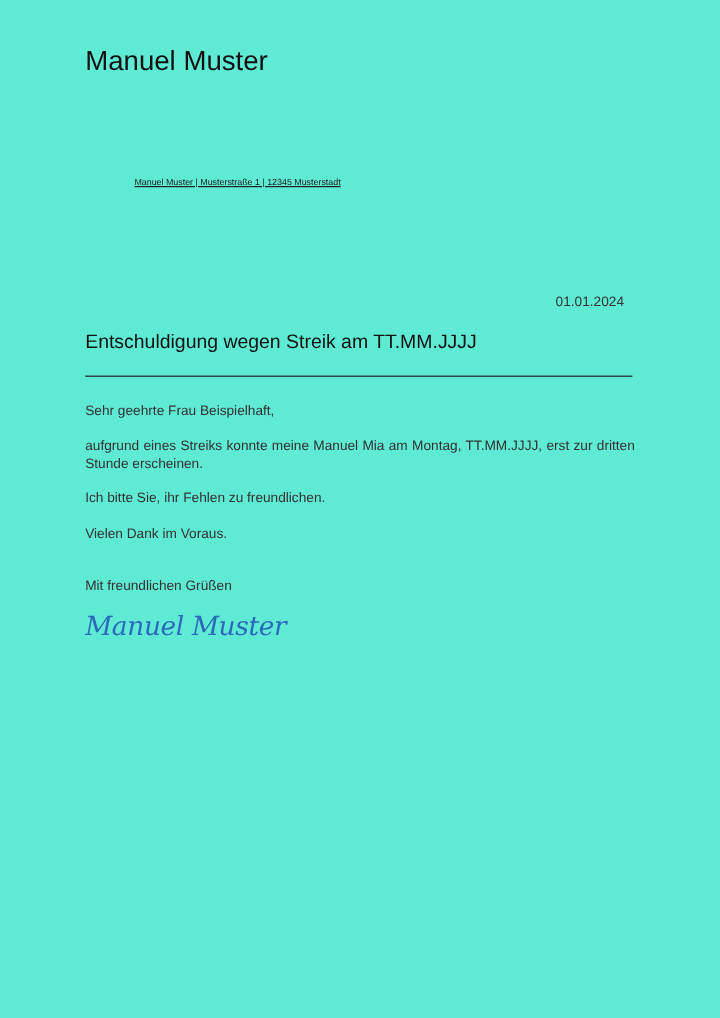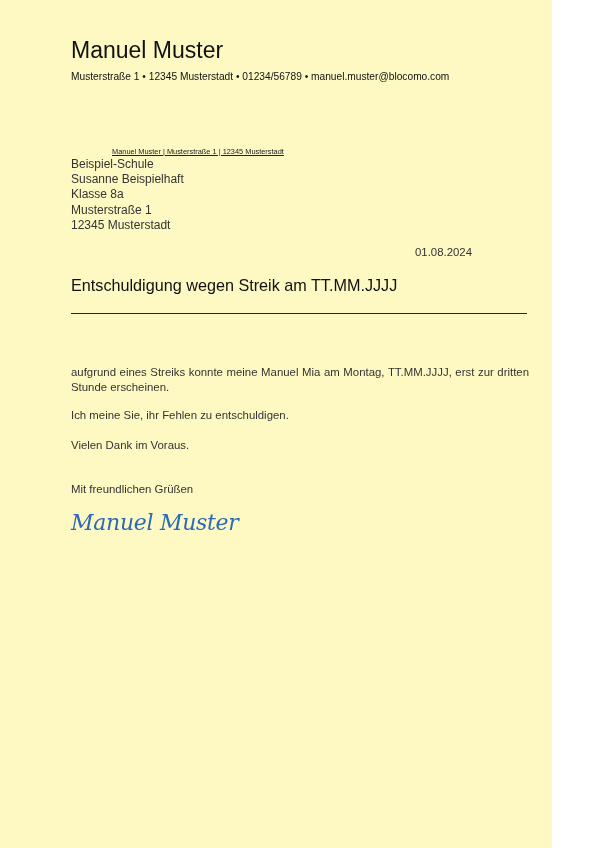--- a/index.html
+++ b/index.html
@@ -11,23 +11,23 @@
       width: 600px;
       height: 848px;
       position: relative;
       overflow: hidden;
       font-family: "Liberation Sans", sans-serif;
       color: #222222;
     }
     .page {
       position: absolute;
       left: 0; top: 0;
-      width: 552px;
+      width: 600px;
       height: 848px;
-      background: #fef9c3;
+      background: #5eead4;
     }
     .sender-name {
       position: absolute;
       left: 71px;
       top: 36px;
       font-size: 23px;
       color: #111111;
       line-height: 28px;
       white-space: nowrap;
     }
@@ -110,37 +110,30 @@
       white-space: nowrap;
       letter-spacing: -0.3px;
     }
   </style>
 </head>
 <body>
 
 <div class="page">
 
   <div class="sender-name">Manuel Muster</div>
-  <div class="sender-contact">Musterstraße 1 • 12345 Musterstadt • 01234/56789 • manuel.muster@blocomo.com</div>
 
   <div class="return-line">Manuel Muster | Musterstraße 1 | 12345 Musterstadt</div>
 
-  <div class="recipient">
-    <div>Beispiel-Schule</div>
-    <div>Susanne Beispielhaft</div>
-    <div>Klasse 8a</div>
-    <div>Musterstraße 1</div>
-    <div>12345 Musterstadt</div>
-  </div>
 
-  <div class="date">01.08.2024</div>
+  <div class="date">01.01.2024</div>
 
   <div class="subject">Entschuldigung wegen Streik am TT.MM.JJJJ</div>
   <div class="subject-rule"></div>
 
+  <div class="body-text salutation">Sehr geehrte Frau Beispielhaft,</div>
   <div class="body-text para1">aufgrund eines Streiks konnte meine Manuel Mia am Montag, TT.MM.JJJJ, erst zur dritten Stunde erscheinen.</div>
-  <div class="body-text para2">Ich meine Sie, ihr Fehlen zu entschuldigen.</div>
+  <div class="body-text para2">Ich bitte Sie, ihr Fehlen zu freundlichen.</div>
   <div class="body-text para3">Vielen Dank im Voraus.</div>
   <div class="body-text closing">Mit freundlichen Grüßen</div>
 
   <div class="signature">Manuel Muster</div>
 
 </div>
 
 </body></html>

